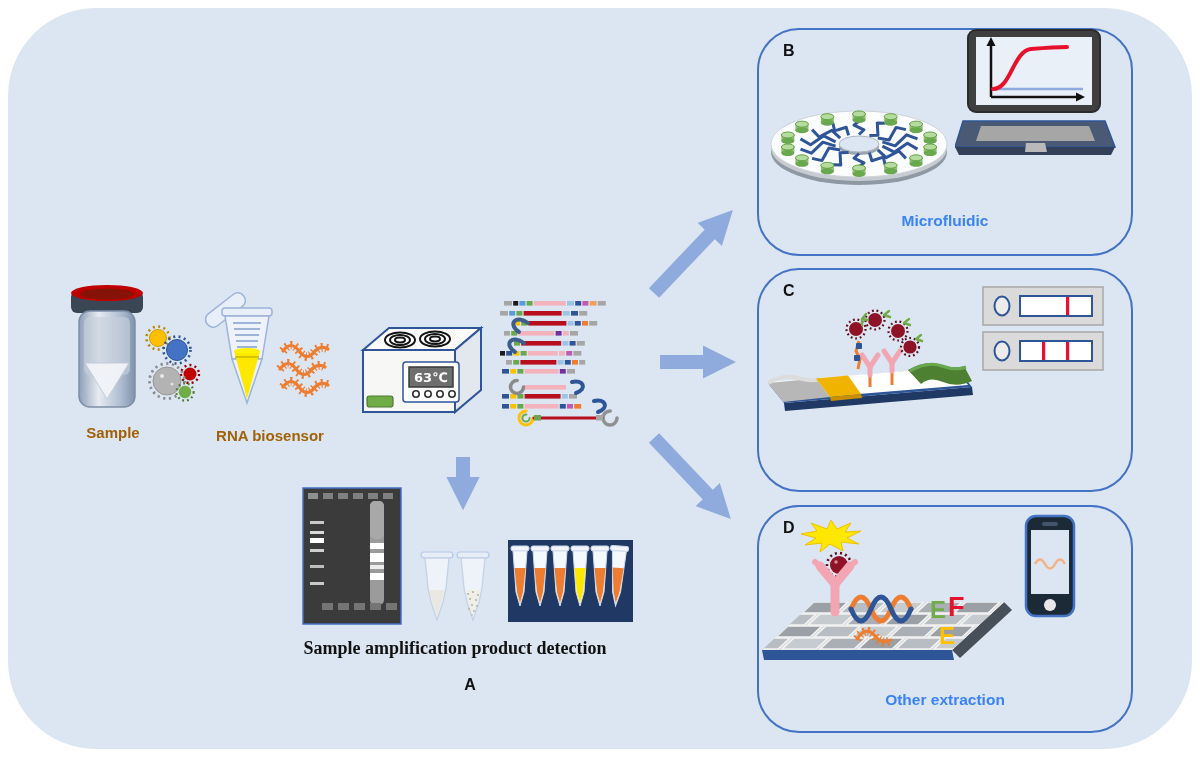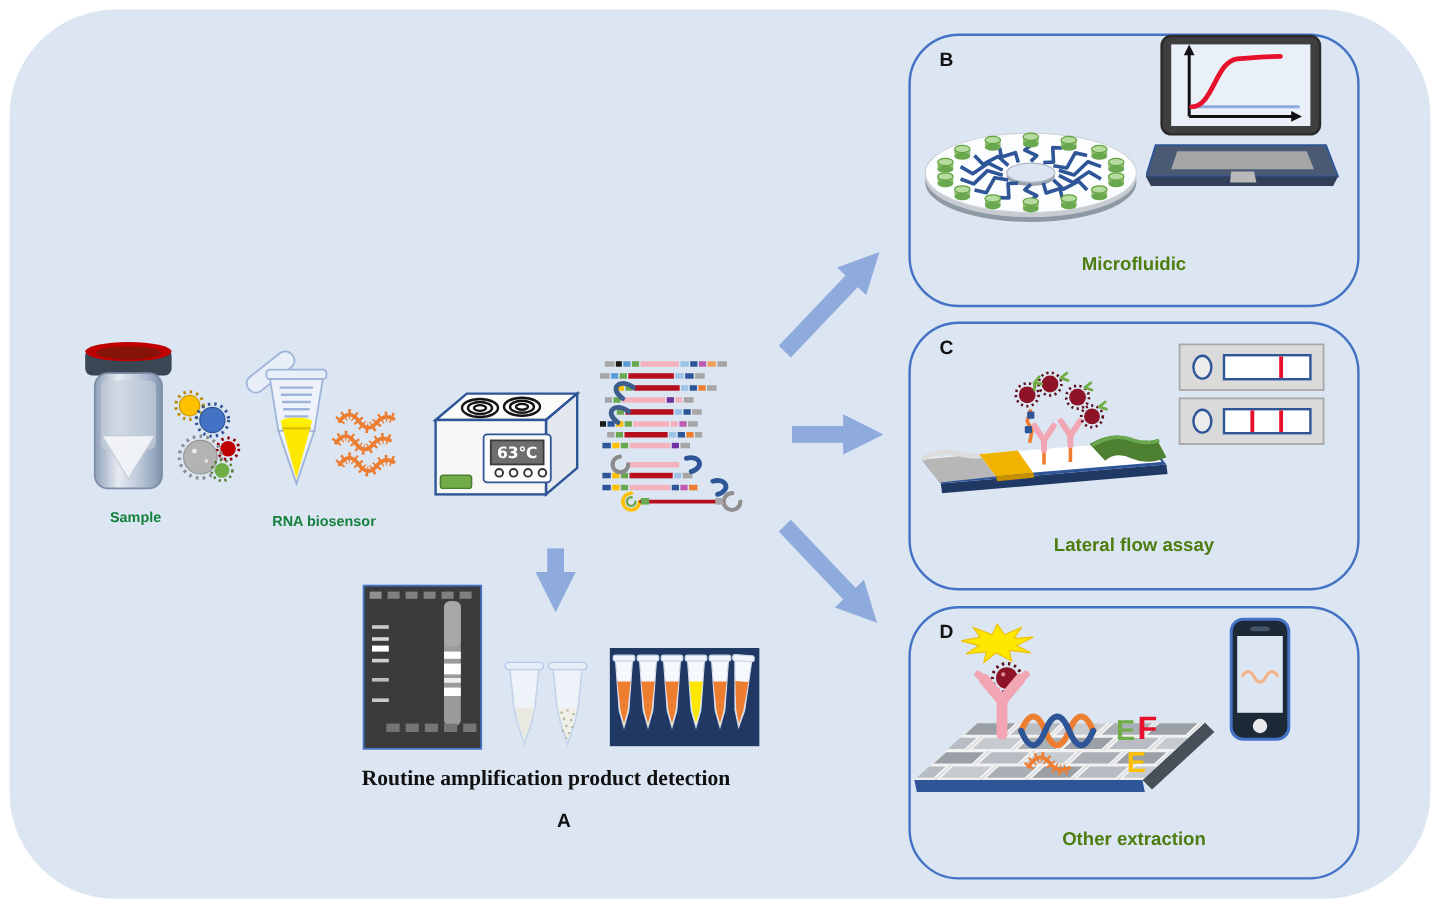--- a/index.html
+++ b/index.html
@@ -6,22 +6,22 @@
   .figure{position:relative;width:1200px;height:757px;background:#ffffff;overflow:hidden;
           font-family:"Liberation Sans", sans-serif;}
   .abs{position:absolute;}
   .canvas{left:8px;top:8px;width:1184px;height:741px;border-radius:88px;background:#dbe6f2;}
   .panel{border:2.5px solid #4472c4;border-radius:42px;width:372px;background:transparent;}
   .panel-b{left:757px;top:28px;height:224px;}
   .panel-c{left:757px;top:268px;height:220px;}
   .panel-d{left:757px;top:505px;height:224px;}
   .panel-letter{position:absolute;left:24px;top:12px;font-weight:bold;font-size:16px;color:#111;}
   .panel-caption{position:absolute;left:0;width:100%;text-align:center;font-weight:bold;
-                 font-size:15.5px;color:#4d7c0f;}
-  .lbl{font-weight:bold;font-size:12px;color:#15803d;text-align:center;}
+                 font-size:15.5px;color:#3b82f6;}
+  .lbl{font-weight:bold;font-size:15px;color:#a16207;text-align:center;}
   .routine-lbl{font-family:"Liberation Serif", serif;font-weight:bold;font-size:18px;color:#111;text-align:center;}
   .figure-letter{font-weight:bold;font-size:16px;color:#111;text-align:center;}
   .bio-letter{position:absolute;font-weight:bold;line-height:1;}
   svg{display:block;}
 </style>
 </head>
 <body>
 
 <div class="figure">
   <div class="abs canvas"></div>
@@ -303,21 +303,21 @@
         <polygon points="-5.5,28 5.5,28 3,52 0,63 -3,52" fill="#ed7d31"></polygon>
       </g>
       <g transform="translate(112,2) rotate(4)">
         <rect x="-9" y="4" width="18" height="5" rx="2" fill="#f2f6fb" stroke="#c9d6ea"></rect>
         <polygon points="-7,9 7,9 4,50 0,64 -4,50" fill="#f5f8fc" stroke="#d0dbec"></polygon>
         <polygon points="-5.5,26 5.5,26 3,50 0,61 -3,50" fill="#ed7d31"></polygon>
       </g>
     </g>
   </svg>
 
-  <div class="abs routine-lbl" style="left:285px;top:638px;width:340px">Routine amplification product detection</div>
+  <div class="abs routine-lbl" style="left:285px;top:638px;width:340px">Sample amplification product detection</div>
   <div class="abs figure-letter" style="left:430px;top:676px;width:80px">A</div>
 
   <div class="abs panel panel-b">
     <div class="panel-letter">B</div>
     <div class="panel-caption" style="bottom:24px">Microfluidic</div>
   </div>
   <svg class="abs" style="left:762px;top:92px" width="200" height="115" viewBox="0 0 200 115">
     <ellipse cx="97" cy="60" rx="88" ry="33" fill="#8f99a3"></ellipse>
     <ellipse cx="97" cy="56" rx="88" ry="33" fill="#c7ccd2"></ellipse>
     <ellipse cx="97" cy="52" rx="88" ry="33" fill="#fcfdfe" stroke="#d0d4da"></ellipse>
@@ -394,21 +394,20 @@
     <line x1="38" y1="64" x2="128" y2="64" stroke="#8faadc" stroke-width="2.5"></line>
     <path d="M38,64 C56,64 58,26 76,24 C88,23 100,22 112,22" fill="none" stroke="#e8112d" stroke-width="4" stroke-linecap="round"></path>
     <polygon points="8,96 150,96 160,122 0,122" fill="#4a5a75" stroke="#2e5597" stroke-width="1.5"></polygon>
     <polygon points="0,122 160,122 156,130 4,130" fill="#32405a"></polygon>
     <polygon points="26,101 134,101 140,116 21,116" fill="#a6a6a6"></polygon>
     <polygon points="71,118 90,118 92,127 70,127" fill="#b9b9b9"></polygon>
   </svg>
 
   <div class="abs panel panel-c">
     <div class="panel-letter">C</div>
-    <div class="panel-caption" style="bottom:26px">Lateral flow assay</div>
   </div>
   <svg class="abs" style="left:758px;top:305px" width="235" height="115" viewBox="0 0 235 115">
     <polygon points="26,98 214,82 215,90 27,106" fill="#1f3864"></polygon>
     <polygon points="10,78 198,62 214,82 26,98" fill="#2e5597"></polygon>
     <polygon points="12,77 196,62 210,80 28,95" fill="#ffffff"></polygon>
     <polygon points="10,78 58,73.5 72,92 25,97" fill="#b7b7b7"></polygon>
     <path d="M10,78 q14,-9 30,-5 t22,1" fill="none" stroke="#dcdcdc" stroke-width="4"></path>
     <polygon points="58,73.5 90,70.5 103,89 72,92" fill="#f0b400"></polygon>
     <polygon points="72,92 103,89 104,93 73,96" fill="#c89000"></polygon>
     <path d="M150,65 q18,-11 34,-5 q13,5 22,1 l8,15 q-15,7 -29,1 q-13,-6 -22,2 z" fill="#4e8032"></path>

